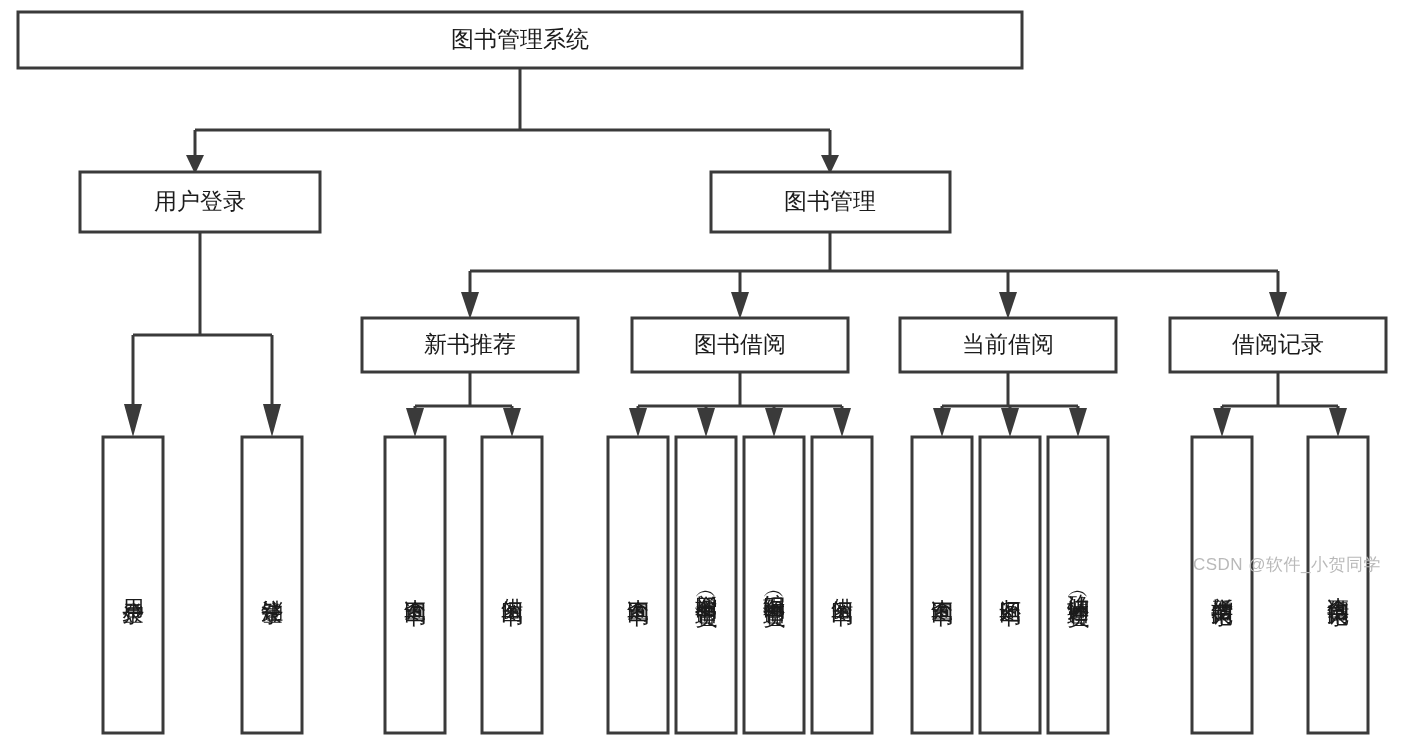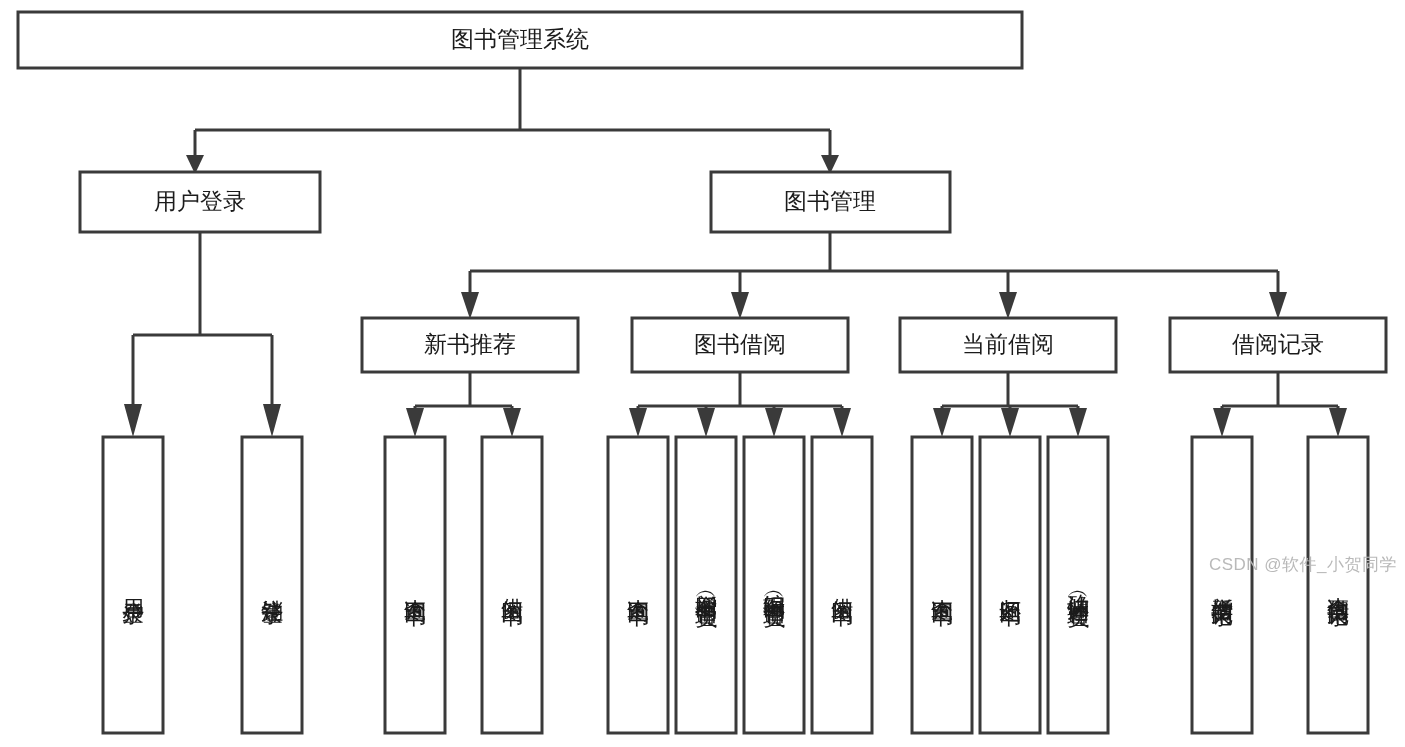--- a/index.html
+++ b/index.html
@@ -65,21 +65,21 @@
     font-family: "Liberation Sans", "DejaVu Sans", sans-serif;
     font-size: 22px;
     line-height: 1.12;
     letter-spacing: 2px;
     color: #1b1b1b;
     pointer-events: none;
     white-space: nowrap;
   }
   .watermark {
     position: absolute;
-    right: 8px;
+    right: 24px;
     bottom: 6px;
     font-family: "Liberation Sans", "DejaVu Sans", sans-serif;
     font-size: 17px;
     color: #b9b9b9;
     letter-spacing: 0.5px;
     white-space: nowrap;
   }
 </style>
 </head>
 <body>

